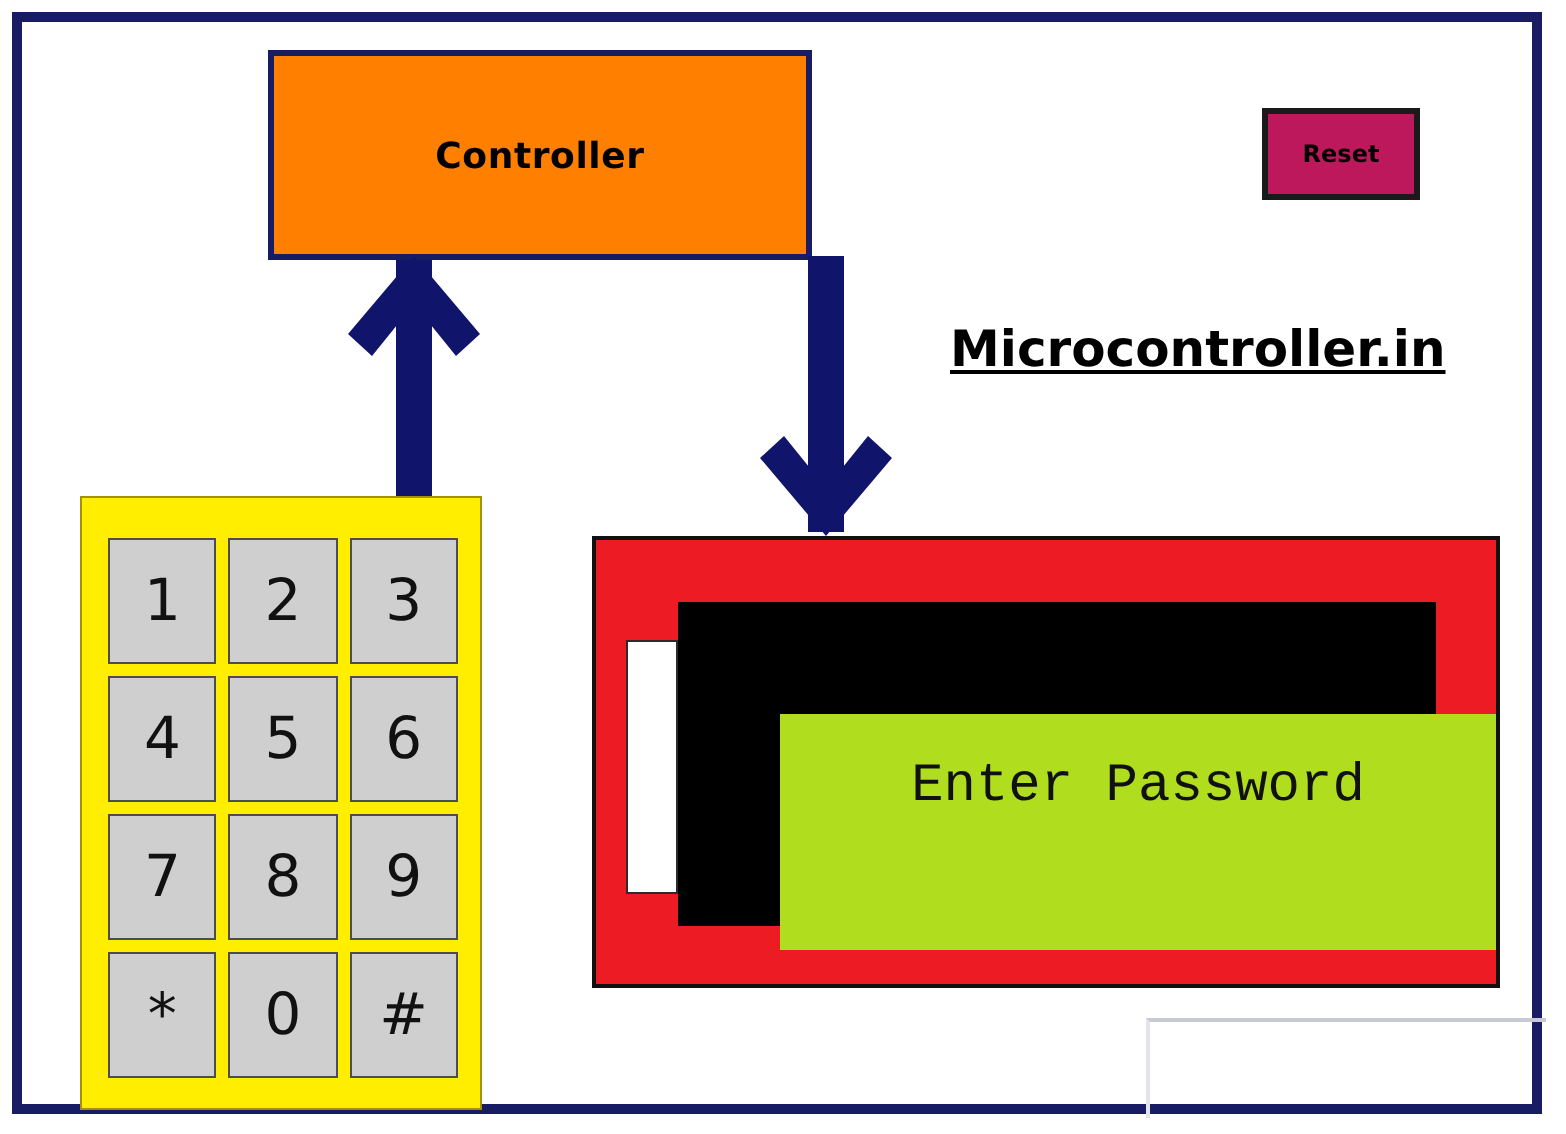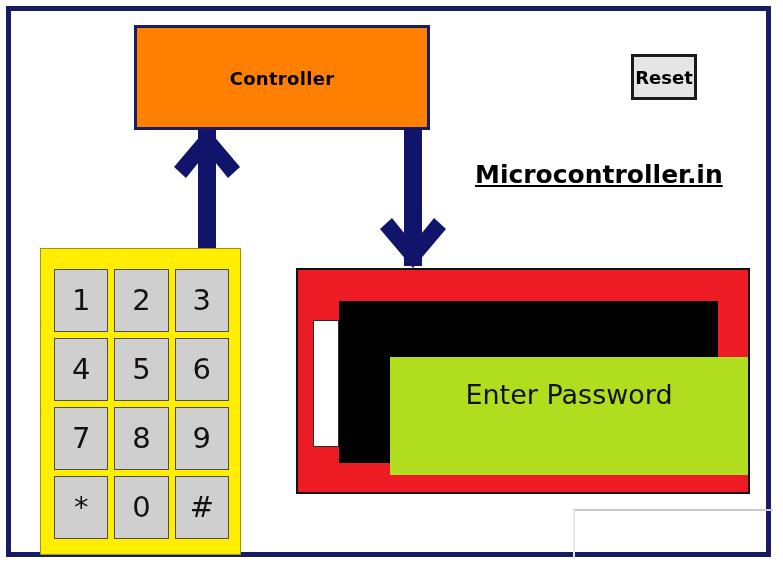--- a/index.html
+++ b/index.html
@@ -28,21 +28,21 @@
     border: 5px solid #181c62;
     background: #ffffff;
     box-sizing: border-box;
   }
 
   
   .controller-box {
     position: absolute;
     left: 134px;
     top: 25px;
-    width: 296px;
+    width: 272px;
     height: 105px;
     background: #ff8000;
     border: 3px solid #181c62;
     box-sizing: border-box;
   }
   .controller-label {
     position: absolute;
     left: 0;
     right: 0;
     top: 40px;
@@ -51,29 +51,29 @@
     font-weight: bold;
     color: #000000;
     letter-spacing: 0.3px;
   }
 
   
   .reset-button {
     position: absolute;
     left: 631px;
     top: 54px;
-    width: 66px;
+    width: 79px;
     height: 46px;
-    background: #e5e5e5;
+    background: #be185d;
     border: 3px solid #1a1a1a;
     box-sizing: border-box;
     display: flex;
     align-items: center;
     justify-content: center;
-    font-size: 18px;
+    font-size: 12px;
     font-weight: bold;
     color: #000000;
   }
 
   
   .brand-text {
     position: absolute;
     left: 475px;
     top: 160px;
     font-size: 25px;
@@ -125,20 +125,21 @@
   
   .lcd-module {
     position: absolute;
     left: 296px;
     top: 268px;
     width: 454px;
     height: 226px;
     background: #ed1c24;
     border: 2px solid #111111;
     box-sizing: border-box;
+    font-family: Liberation Mono, monospace;
   }
   .lcd-side-tab {
     position: absolute;
     left: 15px;
     top: 50px;
     width: 26px;
     height: 127px;
     background: #ffffff;
     border: 1px solid #2b2b2b;
     box-sizing: border-box;

